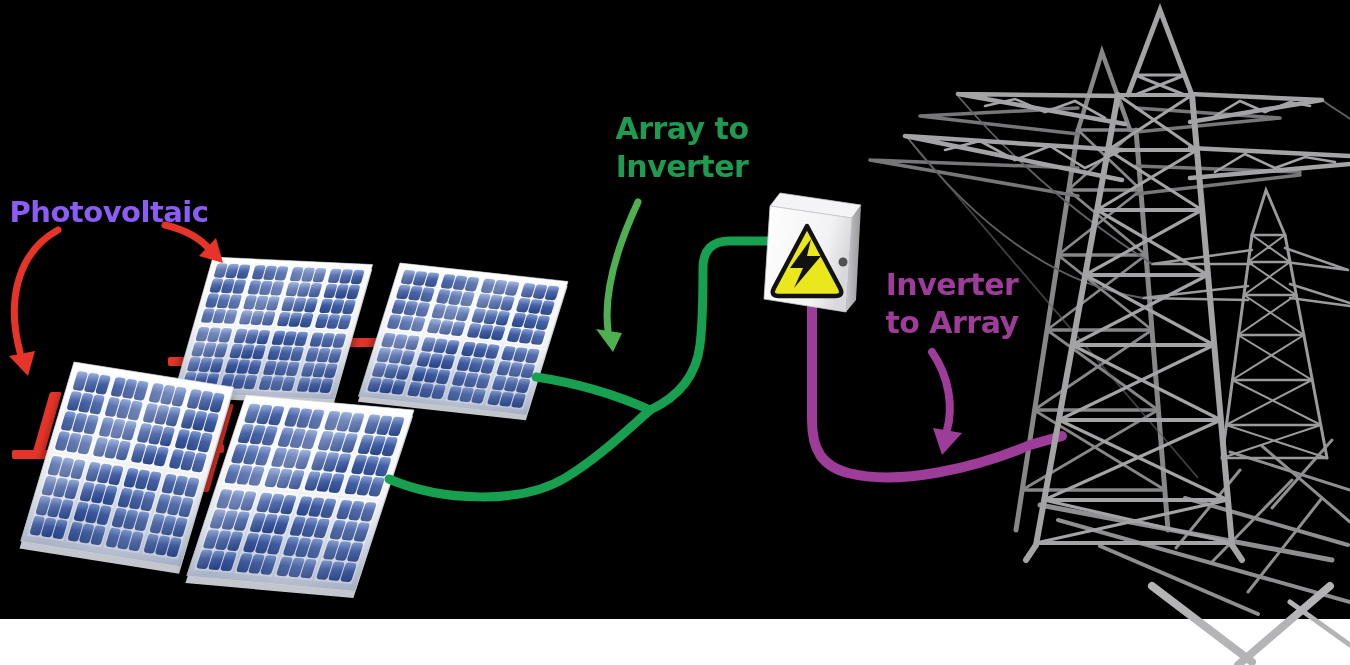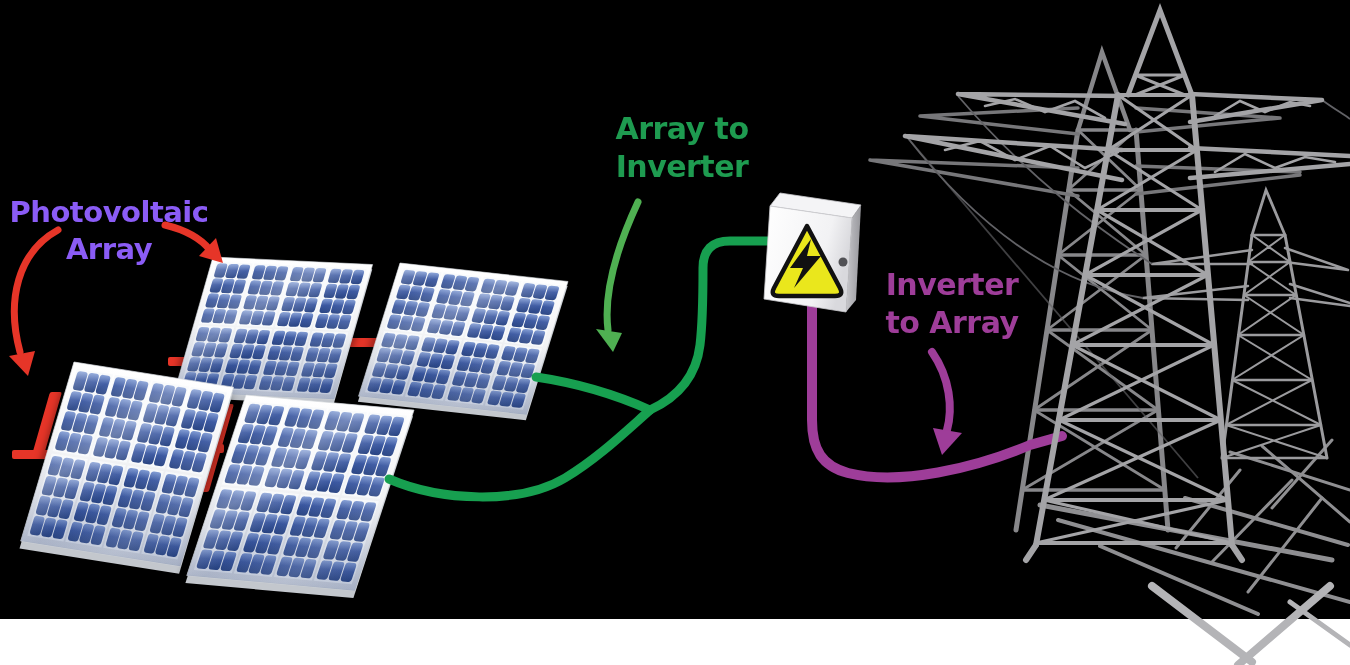--- a/index.html
+++ b/index.html
@@ -214,21 +214,20 @@
     </g>
     <g>
       <path d="M932,352 C950,378 953,408 947,430" stroke="#9e3d99" stroke-width="8"></path>
       <polygon points="942,455 933,428 962,433" fill="#9e3d99"></polygon>
     </g>
   </g>
 </svg>
 
 <div class="lbl lbl-pv">
   <span>Photovoltaic</span>
-  <span>Array</span>
 </div>
 <div class="lbl lbl-a2i">
   <span>Array to</span>
   <span>Inverter</span>
 </div>
 <div class="lbl lbl-i2g">
   <span>Inverter</span>
   <span>to Array</span>
 </div>
 </div>

